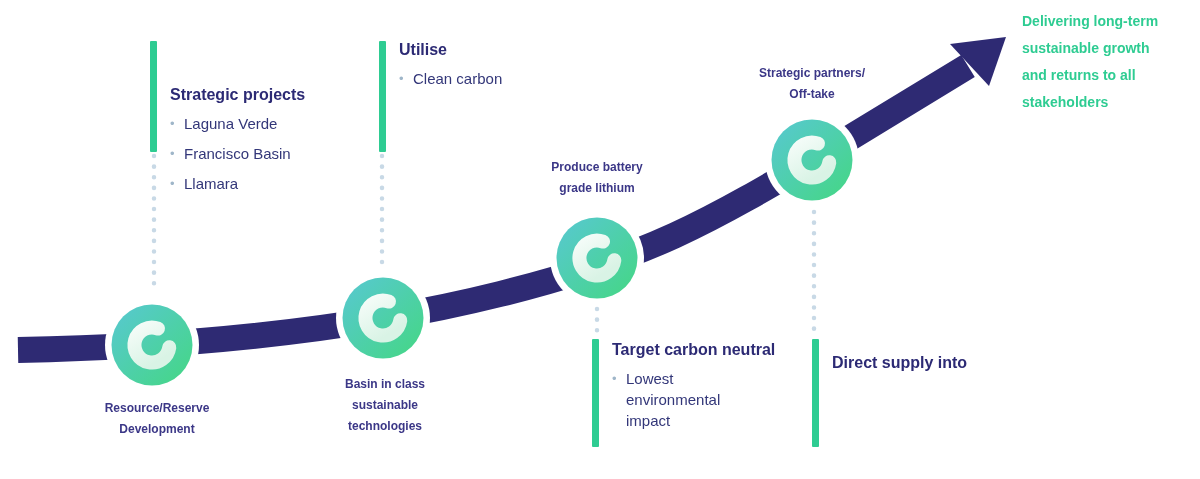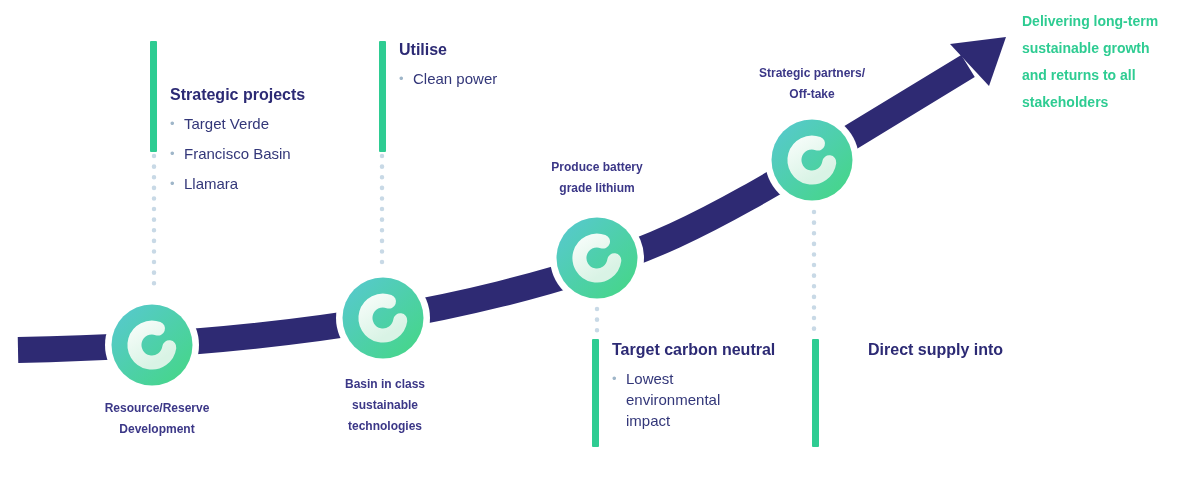--- a/index.html
+++ b/index.html
@@ -82,43 +82,43 @@
   </svg>
 
   <div class="bar" style="left:150px;top:41px;height:111px;"></div>
   <div class="bar" style="left:379px;top:41px;height:111px;"></div>
   <div class="bar" style="left:592px;top:339px;height:108px;"></div>
   <div class="bar" style="left:812px;top:339px;height:108px;"></div>
 
   <div class="callout" style="left:170px;top:40px;width:160px;margin-top:45px;">
     <h3>Strategic projects</h3>
     <ul>
-      <li>Target Verde</li>
+      <li>Laguna Verde</li>
       <li>Francisco Basin</li>
       <li>Llamara</li>
     </ul>
   </div>
 
   <div class="callout" style="left:399px;top:40px;width:140px;">
     <h3>Utilise</h3>
     <ul>
-      <li>Clean power</li>
+      <li>Clean carbon</li>
     </ul>
   </div>
 
   <div class="callout" style="left:612px;top:340px;width:175px;">
     <h3>Target carbon neutral</h3>
     <ul>
       <li>Lowest
 environmental
 impact</li>
     </ul>
   </div>
 
-  <div class="callout" style="left:832px;top:340px;width:170px;margin-left:36px;">
+  <div class="callout" style="left:832px;top:353px;width:170px;">
     <h3>Direct supply into</h3>
   </div>
 
   <div class="milestone-label" style="left:47px;top:398px;width:220px;">Resource/Reserve
 Development</div>
   <div class="milestone-label" style="left:305px;top:374px;width:160px;">Basin in class
 sustainable
 technologies</div>
   <div class="milestone-label" style="left:497px;top:157px;width:200px;">Produce battery
 grade lithium</div>

